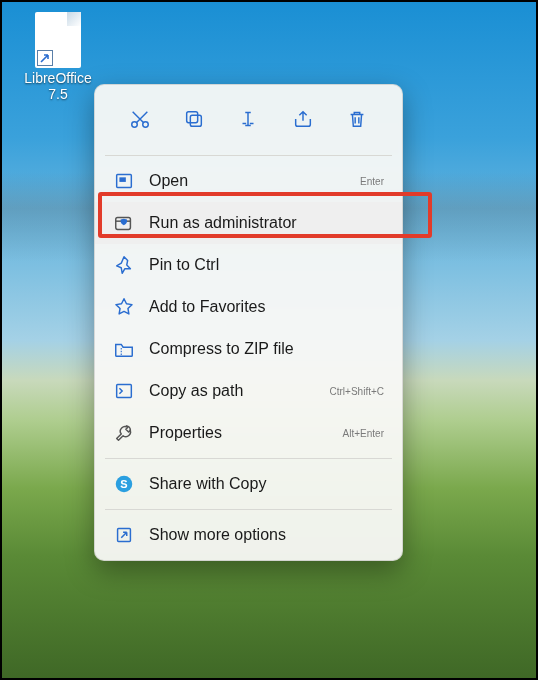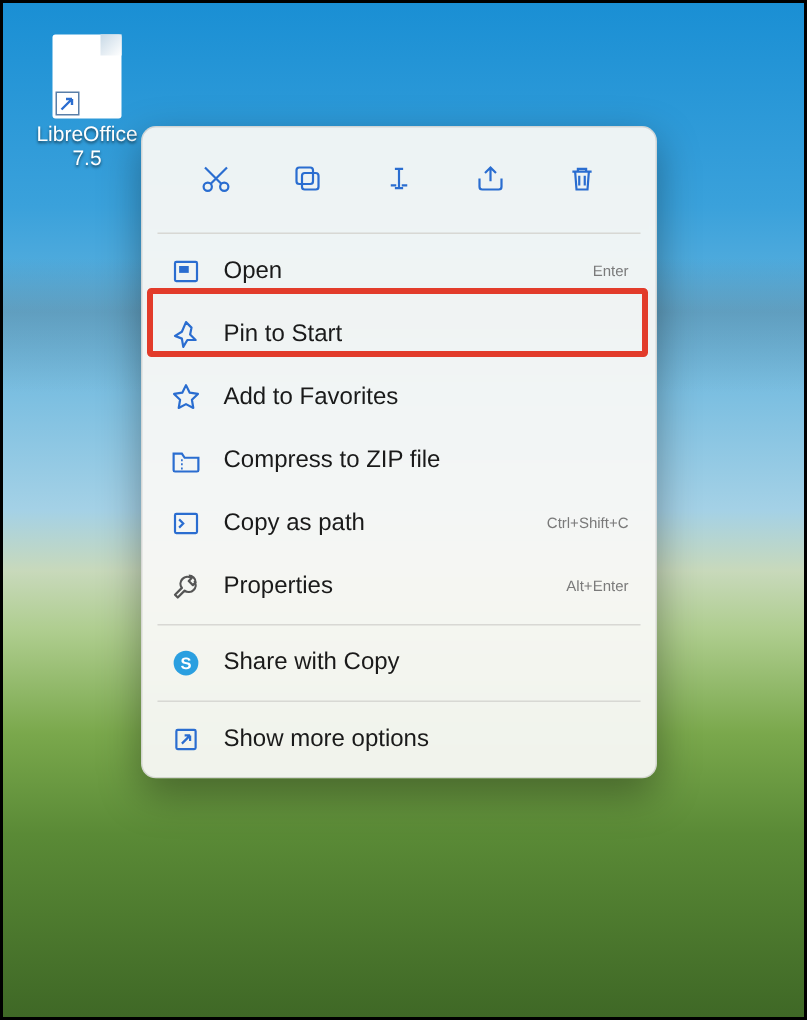--- a/index.html
+++ b/index.html
@@ -13,21 +13,21 @@
         #1a8fd4 0%, #3aa1db 20%, #6fb9df 35%, #a4d1e6 50%,
         #c8d9bb 56%, #aecd8e 62%, #7aa84c 72%, #5a8a36 82%, #3f6826 100%);
   }
   
   .mountains {
     position: absolute; left: 0; right: 0; top: 170px; height: 90px;
     background: linear-gradient(to bottom, rgba(120,120,120,0.0), rgba(100,100,100,0.25) 40%, rgba(100,100,100,0) 100%);
   }
 
   .desktop-icon {
-    position: absolute; top: 21px; left: 18px; width: 76px;
+    position: absolute; top: 10px; left: 18px; width: 76px;
     display: flex; flex-direction: column; align-items: center;
     color: #fff; text-shadow: 0 1px 2px rgba(0,0,0,0.6);
     cursor: default;
   }
   .file-glyph {
     width: 46px; height: 56px; background: #fff;
     position: relative; border-radius: 2px;
   }
   .file-glyph:before {
     content: ""; position: absolute; top: 0; right: 0;
@@ -42,21 +42,21 @@
   .shortcut-badge {
     position: absolute; bottom: 2px; left: 2px;
     width: 16px; height: 16px; background: #fff; border: 1px solid #5a7fa8;
     display: flex; align-items: center; justify-content: center;
   }
   .shortcut-badge svg { width: 12px; height: 12px; }
   .desktop-icon .label { font-size: 14px; text-align: center; line-height: 1.15; margin-top: 2px; }
 
   .context-menu {
     position: absolute; top: 82px; left: 92px;
-    width: 344px;
+    width: 309px;
     background: rgba(248, 248, 246, 0.95);
     border: 1px solid rgba(0,0,0,0.12);
     border-radius: 10px;
     box-shadow: 0 10px 28px rgba(0,0,0,0.35);
     backdrop-filter: blur(2px);
     padding: 6px 0 4px 0;
   }
   .action-row {
     display: flex; justify-content: space-around;
     padding: 10px 18px 14px 18px;
@@ -151,29 +151,40 @@
       <span class="mi-icon">
         <svg viewBox="0 0 24 24">
             <rect x="4" y="5" width="16" height="14" rx="1" fill="none" stroke="#2a6dd0" stroke-width="1.6"></rect>
             <rect x="7" y="8" width="7" height="5" fill="#2a6dd0"></rect>
           </svg>
       </span>
       <span class="mi-label">Open</span>
       <span class="mi-accel">Enter</span>
     </div>
 
+    <div class="menu-item highlight-run-as-admin">
+      <span class="mi-icon">
+        <svg viewBox="0 0 24 24">
+          <rect x="3" y="6" width="16" height="13" rx="2" fill="none" stroke="#555" stroke-width="1.6"></rect>
+          <path d="M3 10 H19" stroke="#555" stroke-width="1.6"></path>
+          <path d="M14 12 l5 1 v3 c0 3 -2.5 5 -5 6 c-2.5 -1 -5 -3 -5 -6 v-3 z" fill="#2a6dd0" stroke="none" transform="translate(2,-1) scale(0.7)"></path>
+        </svg>
+      </span>
+      <span class="mi-label">Run as administrator</span>
+      <span class="mi-accel"></span>
+    </div>
 
 
     <div class="menu-item">
       <span class="mi-icon">
         <svg viewBox="0 0 24 24">
             <path d="M12 3 l4 4 l-1 5 l4 4 l-6 0 l-3 5 l-1 -6 l-5 -2 l5 -3 z" fill="none" stroke="#2a6dd0" stroke-width="1.6" stroke-linejoin="round"></path>
           </svg>
       </span>
-      <span class="mi-label">Pin to Start</span>
+      <span class="mi-label">Pin to Ctrl</span>
     </div>
 
     <div class="menu-item">
       <span class="mi-icon">
         <svg viewBox="0 0 24 24">
             <path d="M12 3 l2.7 5.5 l6 .9 l-4.4 4.2 l1 6 L12 16.8 L6.7 19.6 l1 -6 L3.3 9.4 l6 -.9 z" fill="none" stroke="#2a6dd0" stroke-width="1.6" stroke-linejoin="round"></path>
           </svg>
       </span>
       <span class="mi-label">Add to Favorites</span>
     </div>

